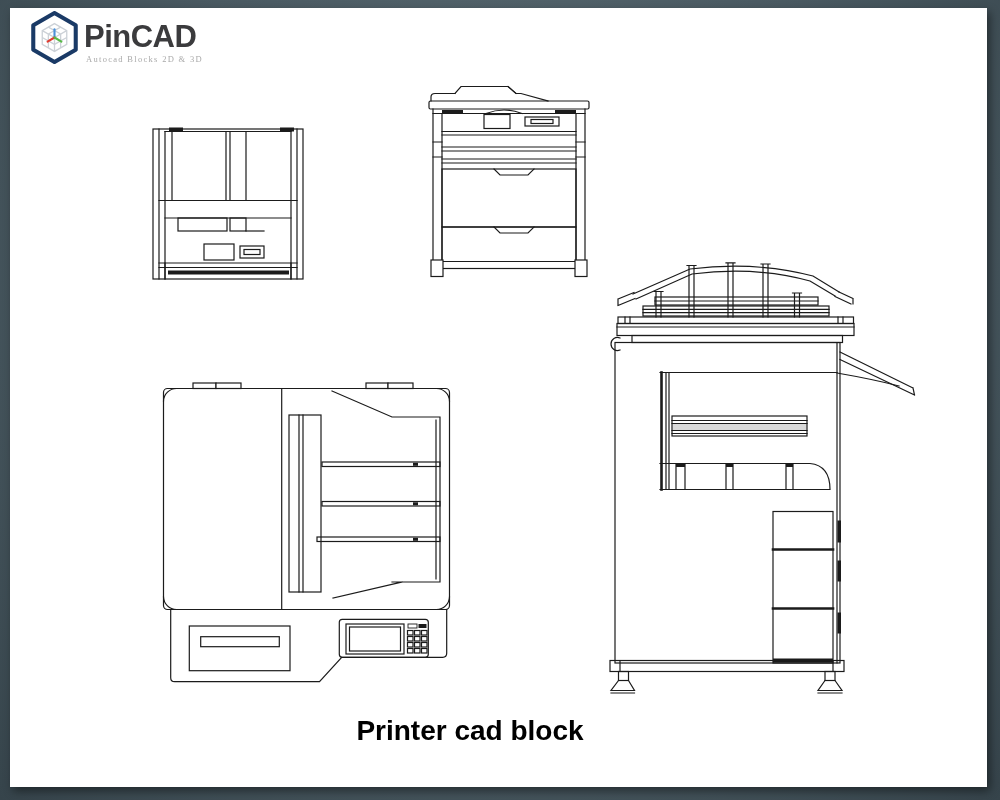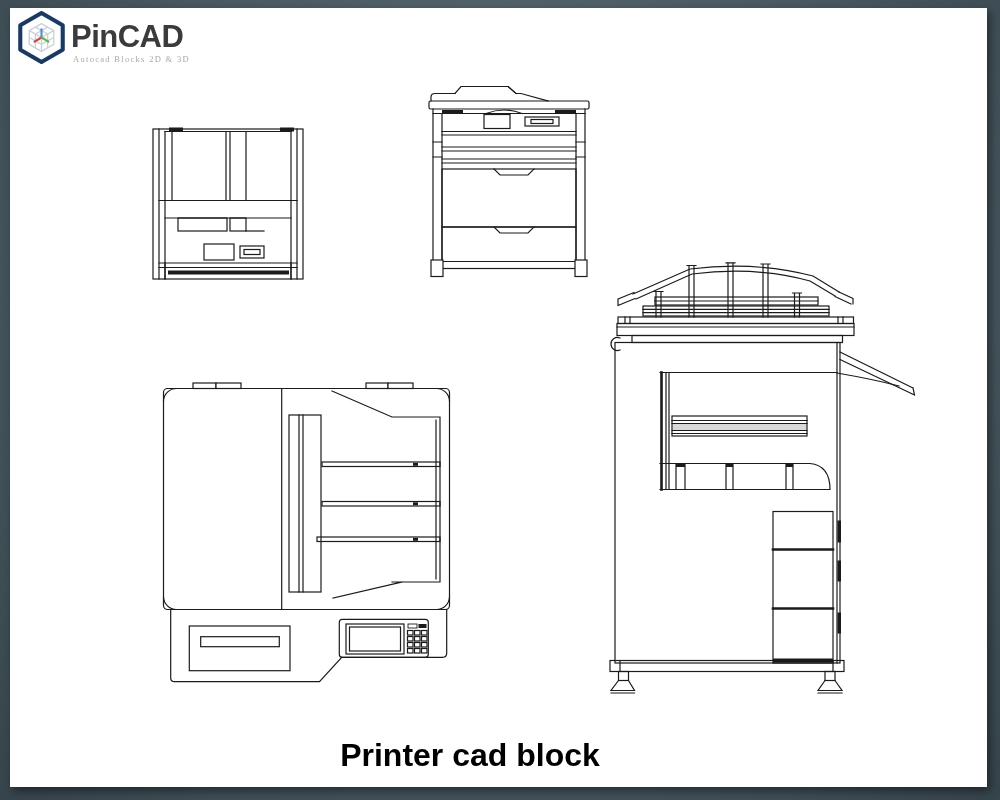--- a/index.html
+++ b/index.html
@@ -10,44 +10,44 @@
     background: radial-gradient(ellipse at 50% 35%, #5e6f77 0%, #4a5a62 55%, #36444b 100%);
     font-family: "Liberation Sans", sans-serif;
   }
   .page {
     position: absolute;
     left: 10px; top: 8px; right: 13px; bottom: 13px;
     background: #ffffff;
     box-shadow: 3px 4px 9px rgba(0,0,0,0.45);
   }
   
-  .logo { position: absolute; left: 7px; top: 3px; display: flex; align-items: center; }
+  .logo { position: absolute; left: 20px; top: 3px; display: flex; align-items: center; }
   .logo-icon { width: 49px; height: 53px; }
   .logo-text { margin-left: 5px; margin-top: 9px; }
   .logo-name { font-size: 31px; font-weight: bold; color: #3b3b3d; letter-spacing: -0.5px; line-height: 1; }
   .logo-tagline { margin-top: 2px; margin-left: 2px; font-size: 8.5px; color: #a9a9a9; letter-spacing: 1.3px; white-space: nowrap; font-family: Liberation Serif, serif; }
   
   .cad { position: absolute; }
   .cad rect, .cad path, .cad circle, .cad line {
     stroke: #1b1b1b; stroke-width: 1.2; fill: none; stroke-linecap: square;
   }
   .cad .fill  { fill: #1b1b1b; stroke: none; }
   .cad .white { fill: #ffffff; }
   .cad .gray  { fill: #d9d9d9; stroke: none; }
   .cad .thick { stroke-width: 2.6; }
   .cad .thin  { stroke-width: 0.9; }
   #drawing-copier-front { left: 142px; top: 119px; width: 152px; height: 154px; }
   #drawing-mfp-front    { left: 418px; top: 77px;  width: 162px; height: 193px; }
   #drawing-top-view     { left: 150px; top: 372px; width: 295px; height: 310px; }
   #drawing-side-view    { left: 598px; top: 254px; width: 310px; height: 433px; }
   
   .title {
-    position: absolute; left: 460px; top: 729px;
+    position: absolute; left: 460px; top: 707px;
     transform: translateX(-50%);
-    font-size: 32px; font-weight: bold; color: #000;
+    font-size: 28px; font-weight: bold; color: #000;
     white-space: nowrap;
   }
 </style>
 </head>
 <body>
 
 <div class="page">
 
   <div class="logo">
     <svg class="logo-icon" viewBox="0 0 60 64">

